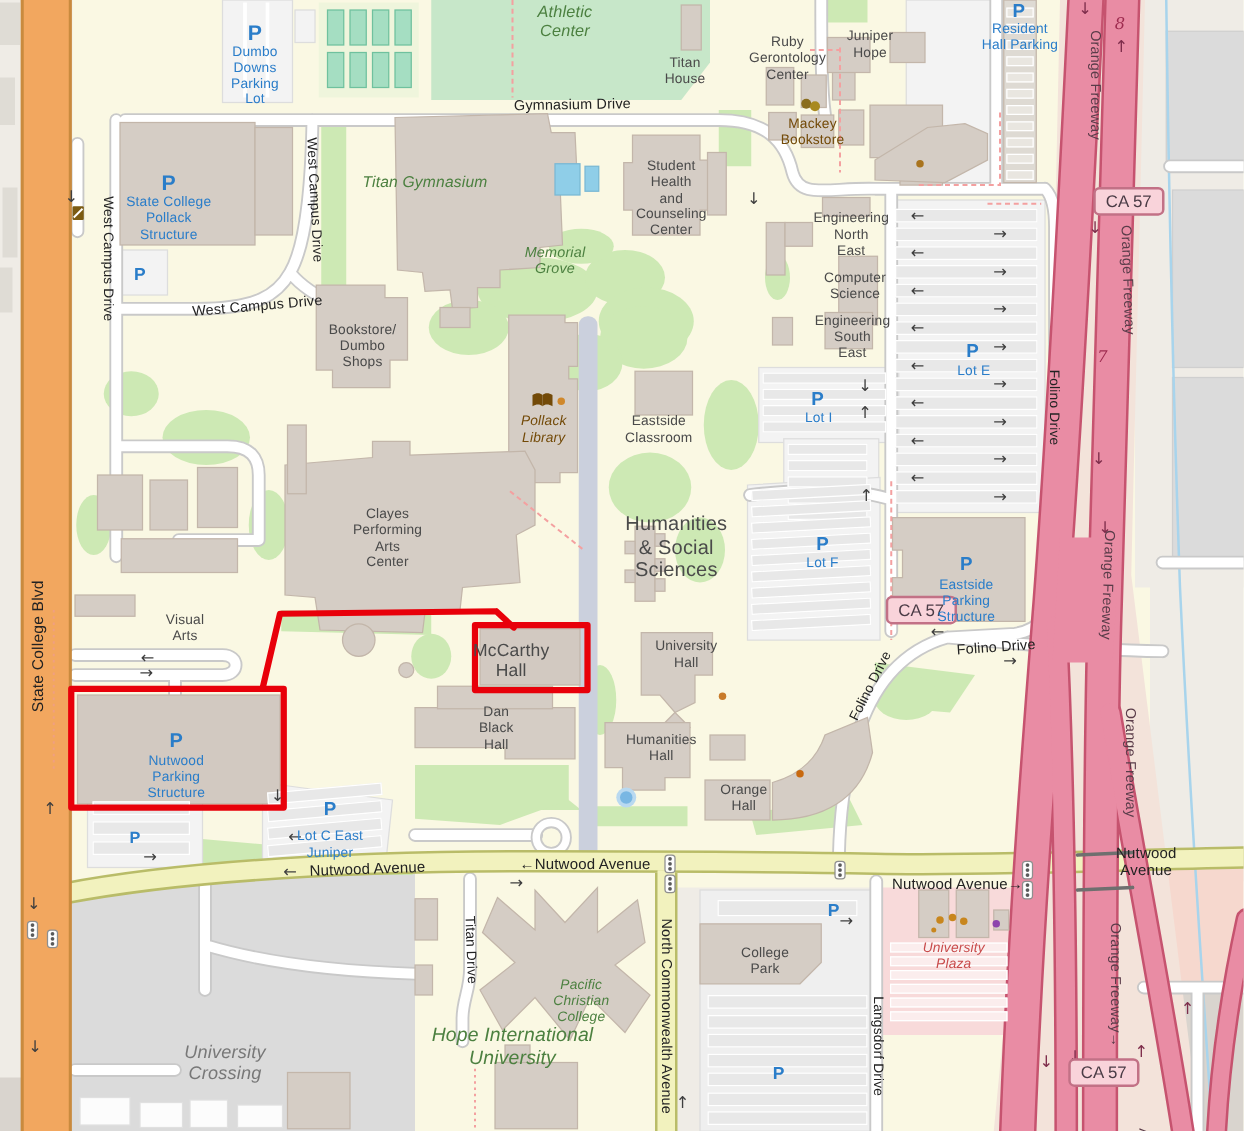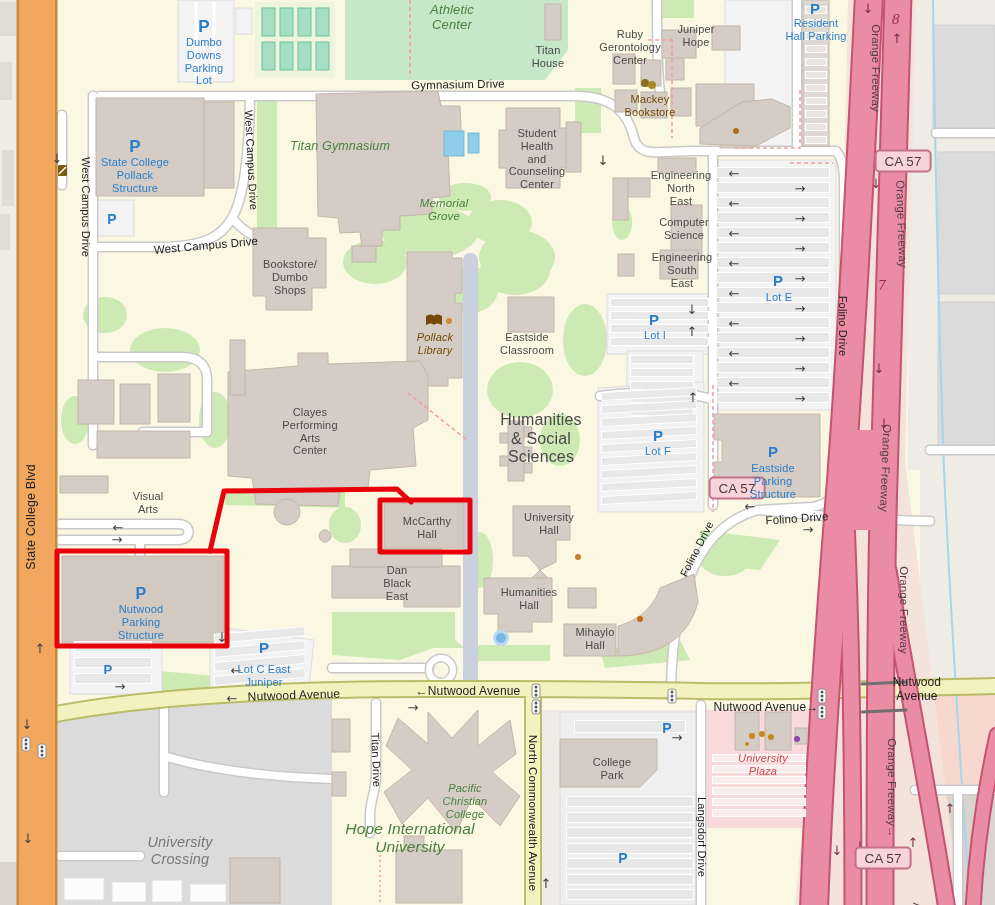--- a/index.html
+++ b/index.html
@@ -481,30 +481,30 @@
 &amp; Social
 Sciences</div>
       <div class="lbl" style="left: 658px; top: 436px; font-size: 15px; color: rgb(42, 125, 201); transform: translate(-50%, -50%) rotate(0deg); font-weight: bold;">P</div>
       <div class="lbl" style="left: 658px; top: 451px; font-size: 11px; color: rgb(42, 125, 201); transform: translate(-50%, -50%) rotate(0deg);">Lot F</div>
       <div class="lbl" style="left: 773px; top: 452px; font-size: 15px; color: rgb(42, 125, 201); transform: translate(-50%, -50%) rotate(0deg); font-weight: bold;">P</div>
       <div class="lbl" style="left: 773px; top: 481px; font-size: 11px; color: rgb(42, 125, 201); transform: translate(-50%, -50%) rotate(0deg);">Eastside
 Parking
 Structure</div>
       <div class="lbl" style="left: 797px; top: 519px; font-size: 11.5px; color: rgb(34, 34, 34); transform: translate(-50%, -50%) rotate(-4deg);">Folino Drive</div>
       <div class="lbl" style="left: 697px; top: 549px; font-size: 11px; color: rgb(34, 34, 34); transform: translate(-50%, -50%) rotate(-63deg);">Folino Drive</div>
-      <div class="lbl" style="left: 427px; top: 528px; font-size: 11px; color: rgb(74, 74, 74); transform: translate(-50%, -50%) rotate(0deg);">McCarthy
+      <div class="lbl" style="left: 409px; top: 528px; font-size: 14px; color: rgb(74, 74, 74); transform: translate(-50%, -50%) rotate(0deg);">McCarthy
 Hall</div>
       <div class="lbl" style="left: 549px; top: 524px; font-size: 11px; color: rgb(74, 74, 74); transform: translate(-50%, -50%) rotate(0deg);">University
 Hall</div>
       <div class="lbl" style="left: 397px; top: 583px; font-size: 11px; color: rgb(74, 74, 74); transform: translate(-50%, -50%) rotate(0deg);">Dan
 Black
-East</div>
+Hall</div>
       <div class="lbl" style="left: 529px; top: 599px; font-size: 11px; color: rgb(74, 74, 74); transform: translate(-50%, -50%) rotate(0deg);">Humanities
 Hall</div>
-      <div class="lbl" style="left: 595px; top: 639px; font-size: 11px; color: rgb(74, 74, 74); transform: translate(-50%, -50%) rotate(0deg);">Mihaylo
+      <div class="lbl" style="left: 595px; top: 639px; font-size: 11px; color: rgb(74, 74, 74); transform: translate(-50%, -50%) rotate(0deg);">Orange
 Hall</div>
       <div class="lbl" style="left: 141px; top: 594px; font-size: 16px; color: rgb(42, 125, 201); transform: translate(-50%, -50%) rotate(0deg); font-weight: bold;">P</div>
       <div class="lbl" style="left: 141px; top: 622px; font-size: 11px; color: rgb(42, 125, 201); transform: translate(-50%, -50%) rotate(0deg);">Nutwood
 Parking
 Structure</div>
       <div class="lbl" style="left: 264px; top: 648px; font-size: 15px; color: rgb(42, 125, 201); transform: translate(-50%, -50%) rotate(0deg); font-weight: bold;">P</div>
       <div class="lbl" style="left: 264px; top: 676px; font-size: 11px; color: rgb(42, 125, 201); transform: translate(-50%, -50%) rotate(0deg);">Lot C East
 Juniper</div>
       <div class="lbl" style="left: 108px; top: 670px; font-size: 13px; color: rgb(42, 125, 201); transform: translate(-50%, -50%) rotate(0deg); font-weight: bold;">P</div>
       <div class="lbl" style="left: 294px; top: 696px; font-size: 12px; color: rgb(34, 34, 34); transform: translate(-50%, -50%) rotate(-2deg);">Nutwood Avenue</div>

